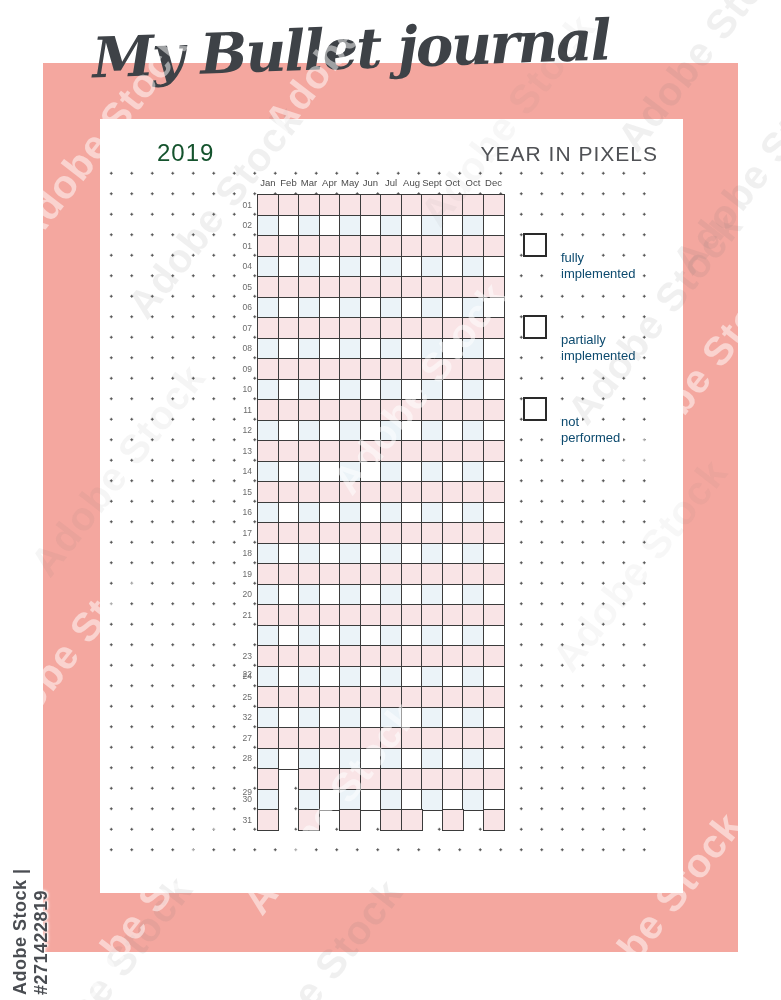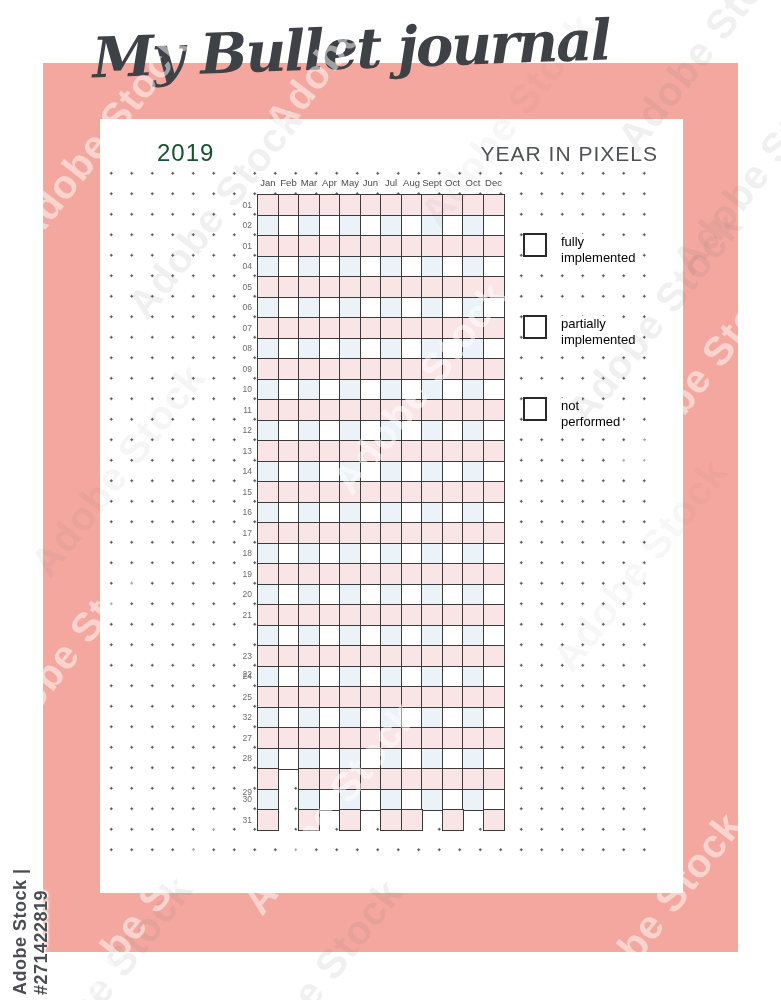--- a/index.html
+++ b/index.html
@@ -44,21 +44,21 @@
     position:absolute; left:118px; width:34px; text-align:right;
     font-size:8.5px; color:#6b6b6b;
   }
 
   
   .legend-box {
     position:absolute; left:423px; width:24px; height:24px;
     border:2.5px solid #2a2a2a; background:#ffffff;
   }
   .legend-label {
-    position:absolute; left:461px; font-size:13px; line-height:15.5px; color:#000000;
+    position:absolute; left:461px; font-size:13px; line-height:15.5px; color:#0c4a6e;margin-top:16px;
   }
   .legend-label span { display:block; background:#ffffff; width:fit-content; padding-right:3px; }
 
   
   .wm-layer { position:absolute; inset:0; z-index:5; pointer-events:none; }
   .wm {
     position:absolute; white-space:nowrap; font-weight:bold; font-size:40px; letter-spacing:1px;
     transform:translate(-50%,-50%) rotate(-52deg);
   }
   .credit {

